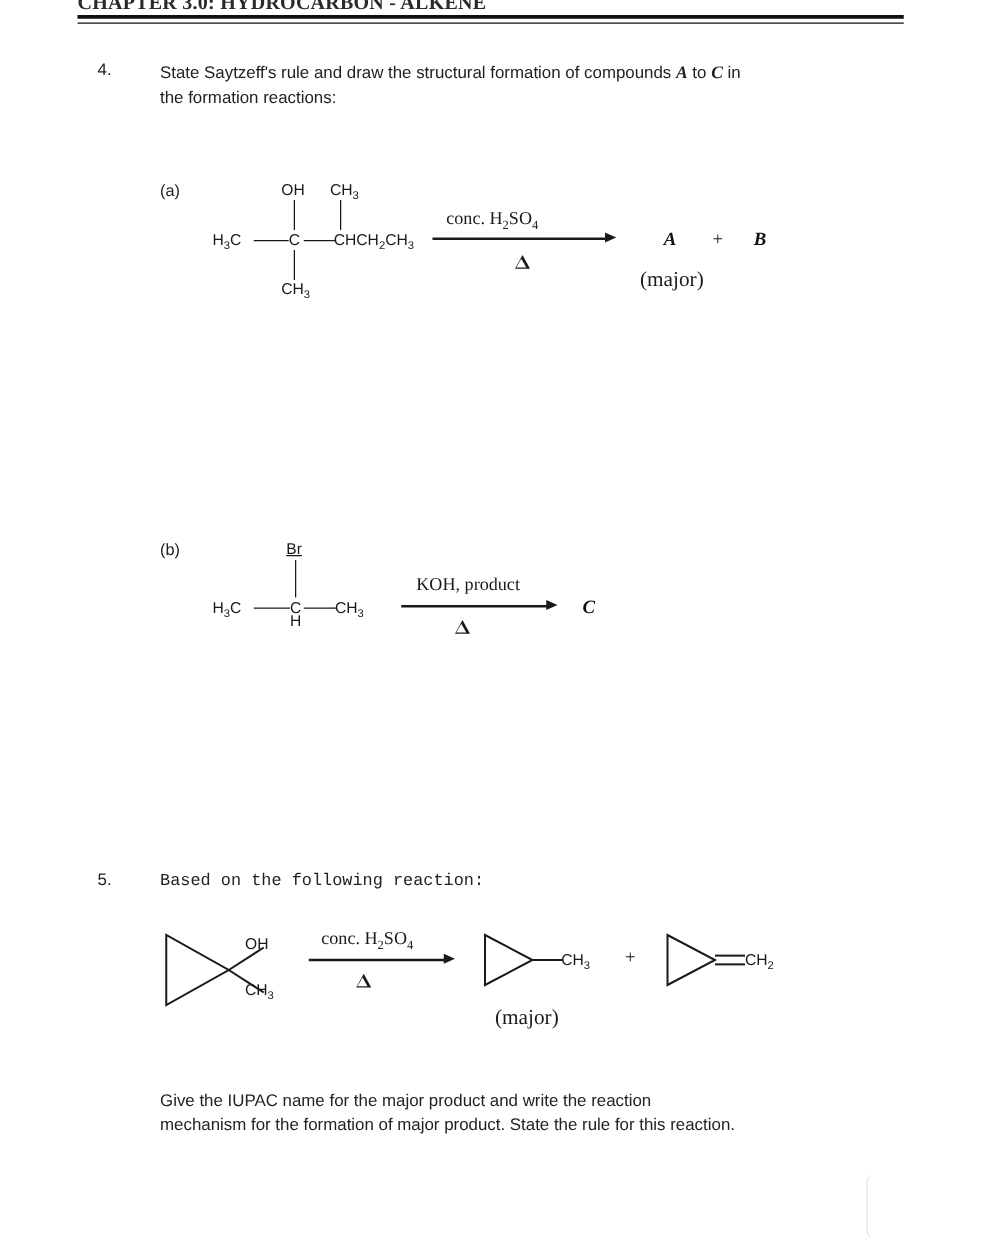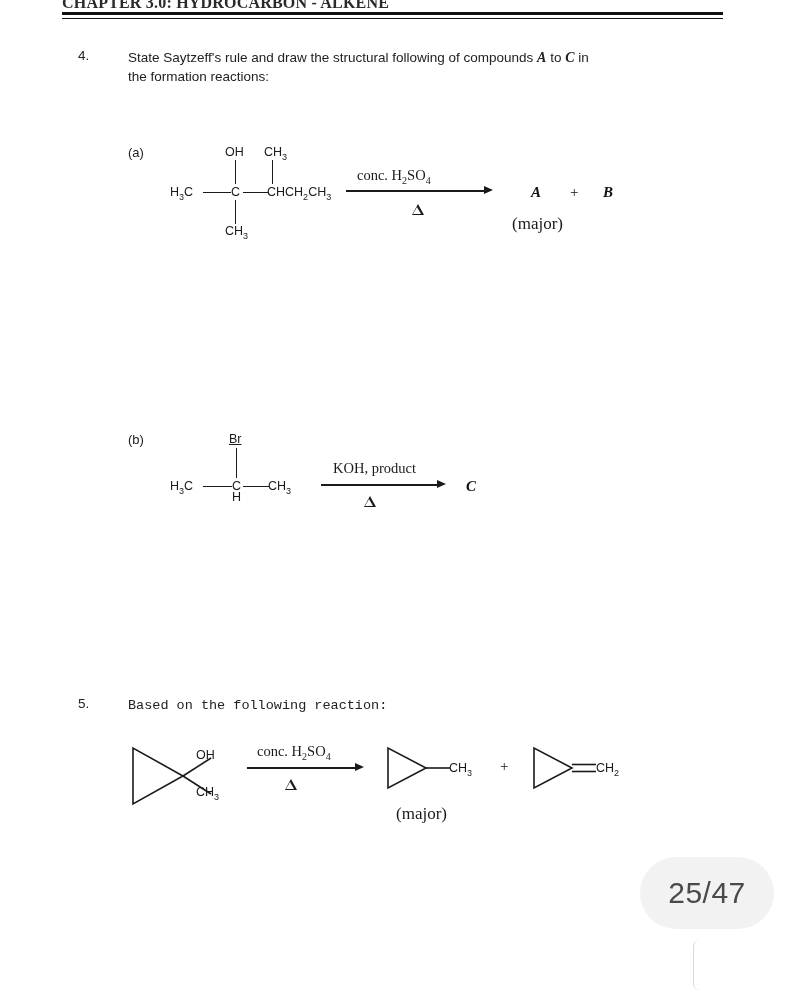--- a/index.html
+++ b/index.html
@@ -197,21 +197,21 @@
 
 <div class="page">
 
   <div class="chapter-header">CHAPTER 3.0: HYDROCARBON - ALKENE</div>
   <div class="rule-thick"></div>
   <div class="rule-thin"></div>
 
   <div class="qnum" style="left:78px; top:48px;">4.</div>
 
   <div class="qtext" style="left:128px; top:48px; width:580px;">
-    <span>State Saytzeff's rule and draw the structural following of compounds </span><span class="bold-i">A</span><span> to </span><span class="bold-i">C</span><span> in</span><br>
+    <span>State Saytzeff's rule and draw the structural formation of compounds </span><span class="bold-i">A</span><span> to </span><span class="bold-i">C</span><span> in</span><br>
     <span>the formation reactions:</span>
   </div>
 
   <div class="sublabel" style="left:128px; top:145px;">(a)</div>
 
   <div class="chem" style="left:170px; top:185px;">H<sub>3</sub>C</div>
   <div class="hline" style="left:203px; top:192px; width:28px;"></div>
   <div class="chem" style="left:231px; top:185px;">C</div>
   <div class="hline" style="left:243px; top:192px; width:25px;"></div>
   <div class="chem" style="left:267px; top:185px;">CHCH<sub>2</sub>CH<sub>3</sub></div>
@@ -285,20 +285,21 @@
 
   <svg class="skel" style="left:528px; top:744px;" width="72" height="48" viewBox="0 0 72 48">
     <g stroke="#1a1a1a" stroke-width="1.6" fill="none">
       <path d="M6,4 L6,44 L44,24 Z"></path>
       <line x1="44" y1="20.5" x2="68" y2="20.5"></line>
       <line x1="44" y1="27.5" x2="68" y2="27.5"></line>
     </g>
   </svg>
   <div class="chem" style="left:596px; top:761px;">CH<sub>2</sub></div>
 
-
-  <div class="page-badge">
-    <span>25/47</span>
+  <div class="qtext" style="left:128px; top:871px; width:600px;">
+    <span>Give the IUPAC name for the major product and write the reaction</span><br>
+    <span>mechanism for the formation of major product. State the rule for this reaction.</span>
   </div>
 
+
   <div class="edge-right"></div>
 
 </div>
 
 </body></html>

